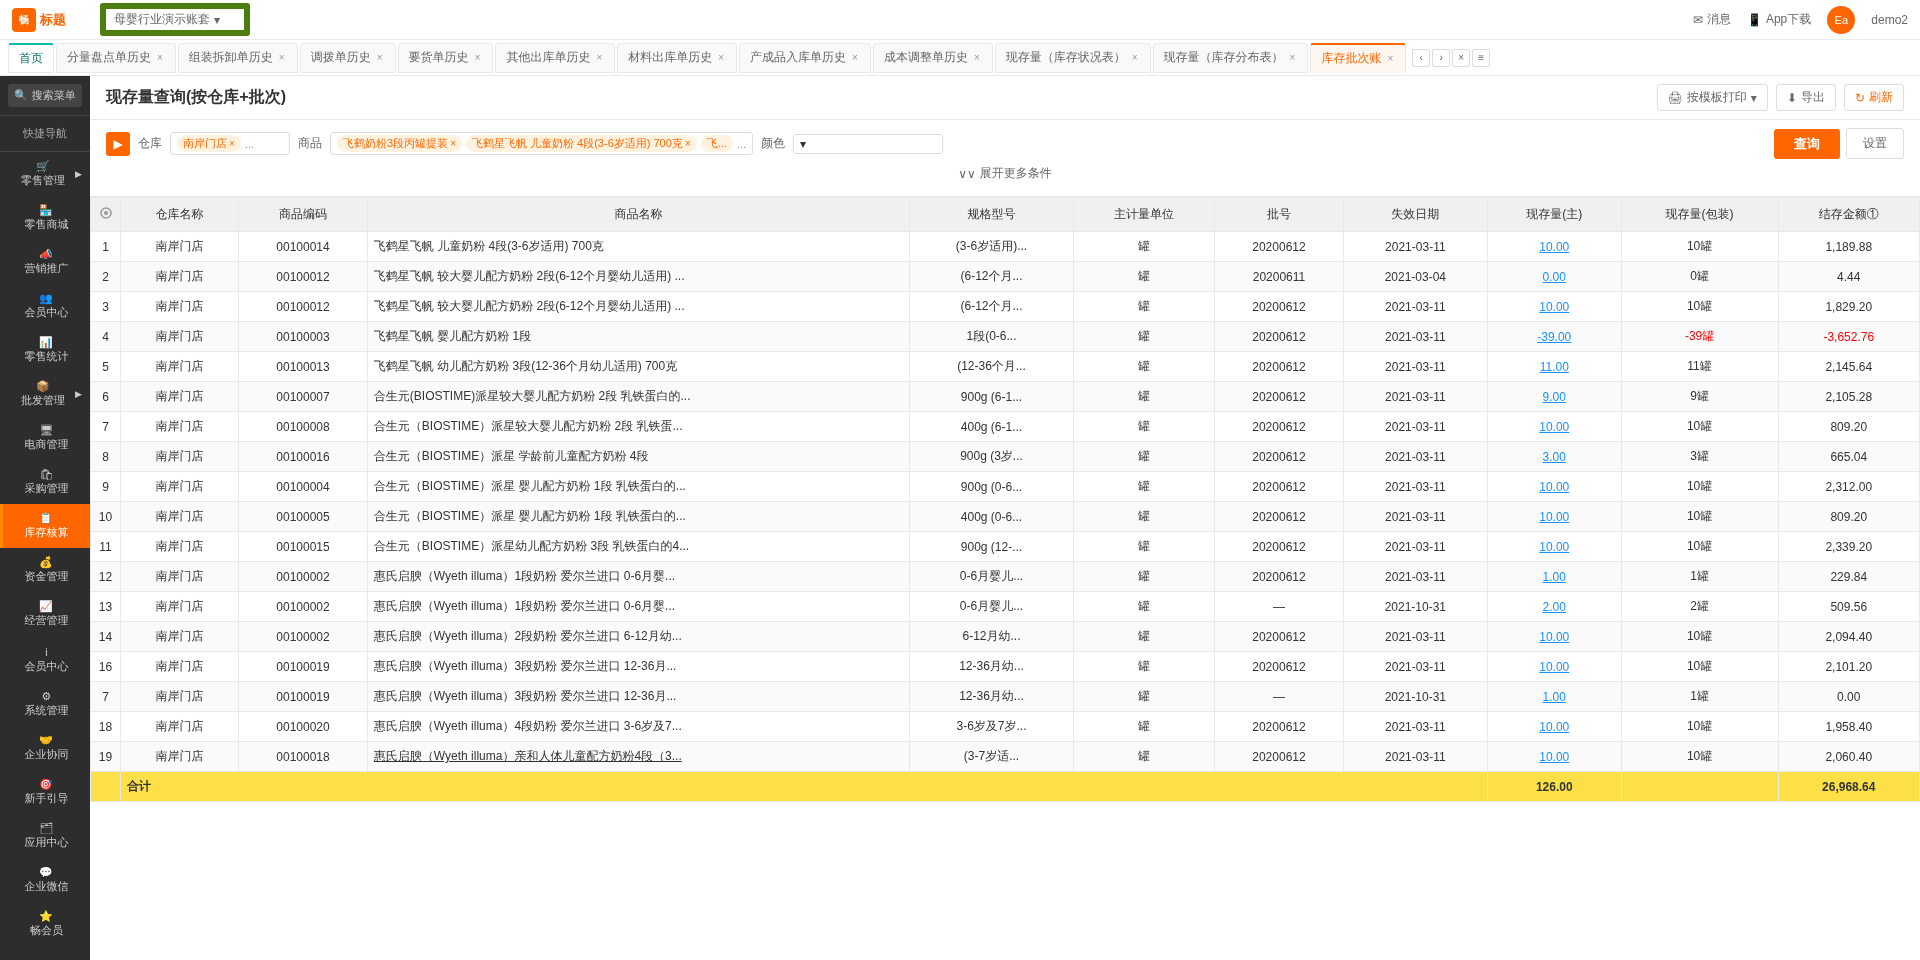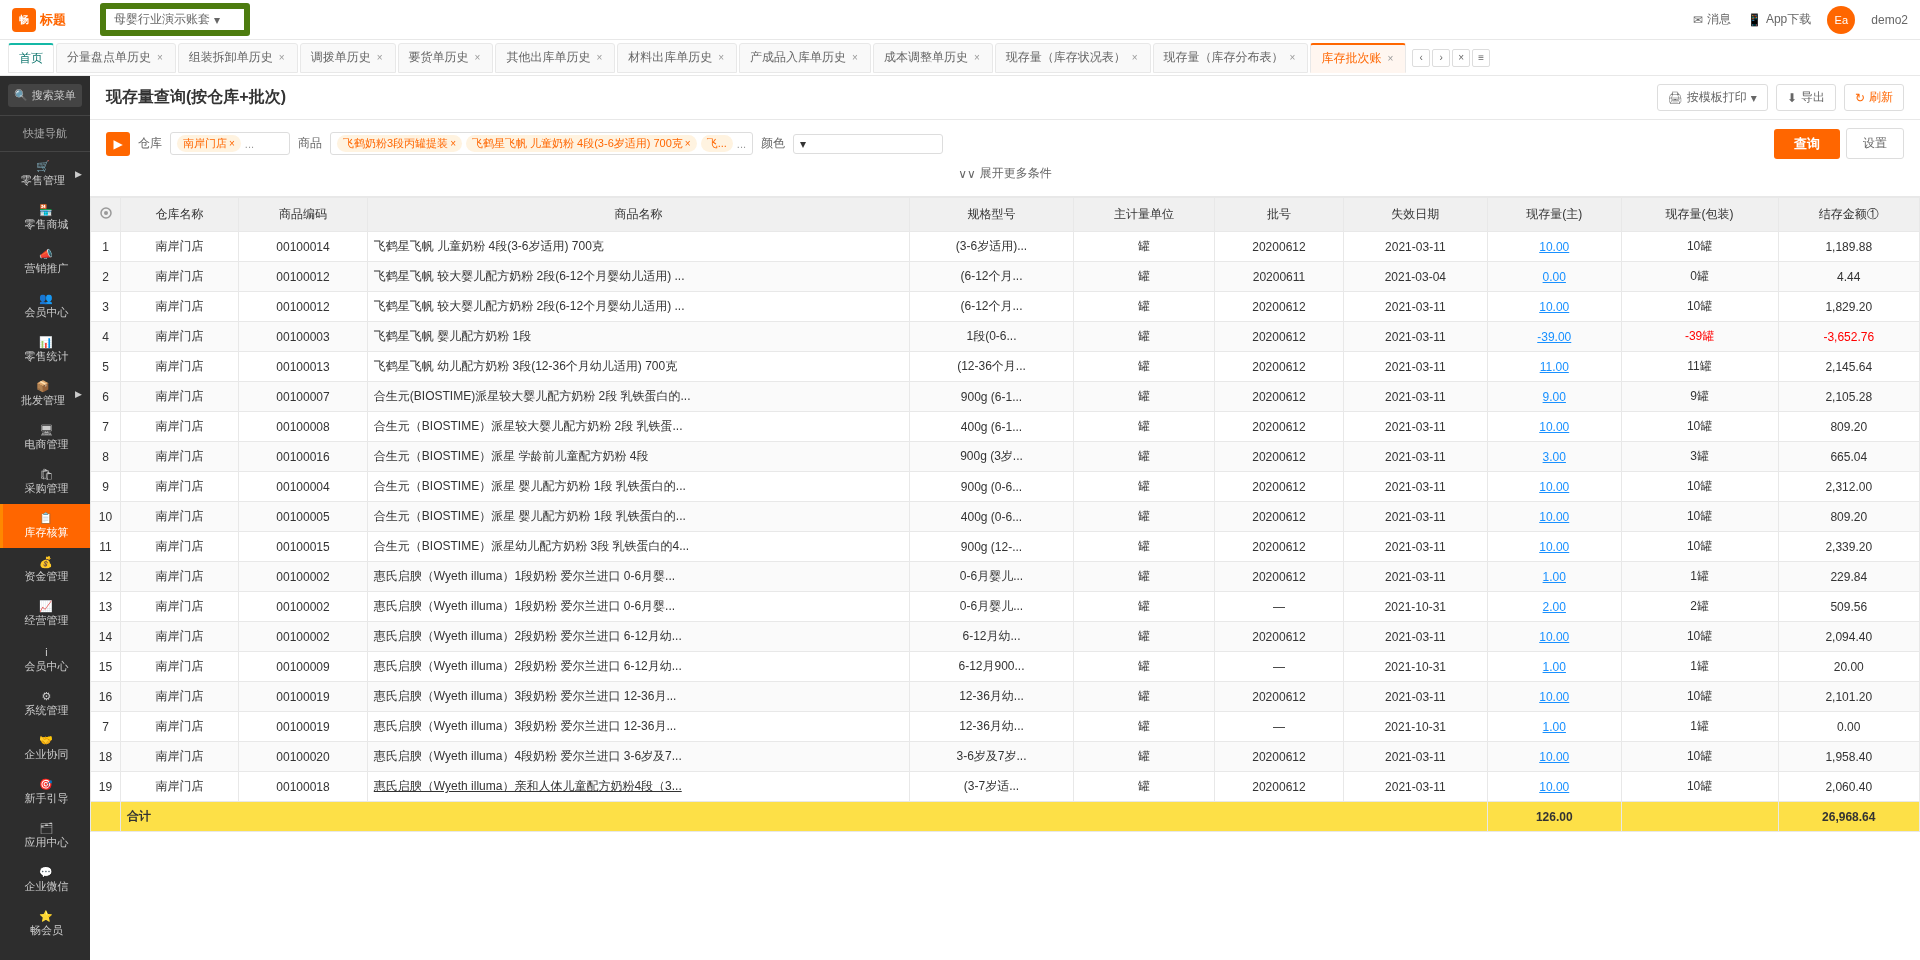--- a/index.html
+++ b/index.html
@@ -540,33 +540,20 @@
     <td class="td-left" style="max-width:280px;overflow:hidden;text-overflow:ellipsis;">惠氏启腴（Wyeth illuma）2段奶粉 爱尔兰进口 6-12月幼...</td>
     <td>6-12月幼...</td>
     <td>罐</td>
     <td>20200612</td>
     <td>2021-03-11</td>
     <td style=""><span class="td-link">10.00</span></td>
     <td style="">10罐</td>
     <td style="">2,094.40</td>
   </tr>
             <tr>
-    <td>15</td>
-    <td>南岸门店</td>
-    <td>00100009</td>
-    <td class="td-left" style="max-width:280px;overflow:hidden;text-overflow:ellipsis;">惠氏启腴（Wyeth illuma）2段奶粉 爱尔兰进口 6-12月幼...</td>
-    <td>6-12月900...</td>
-    <td>罐</td>
-    <td>—</td>
-    <td>2021-10-31</td>
-    <td style=""><span class="td-link">1.00</span></td>
-    <td style="">1罐</td>
-    <td style="">20.00</td>
-  </tr>
-            <tr>
     <td>16</td>
     <td>南岸门店</td>
     <td>00100019</td>
     <td class="td-left" style="max-width:280px;overflow:hidden;text-overflow:ellipsis;">惠氏启腴（Wyeth illuma）3段奶粉 爱尔兰进口 12-36月...</td>
     <td>12-36月幼...</td>
     <td>罐</td>
     <td>20200612</td>
     <td>2021-03-11</td>
     <td style=""><span class="td-link">10.00</span></td>
     <td style="">10罐</td>

